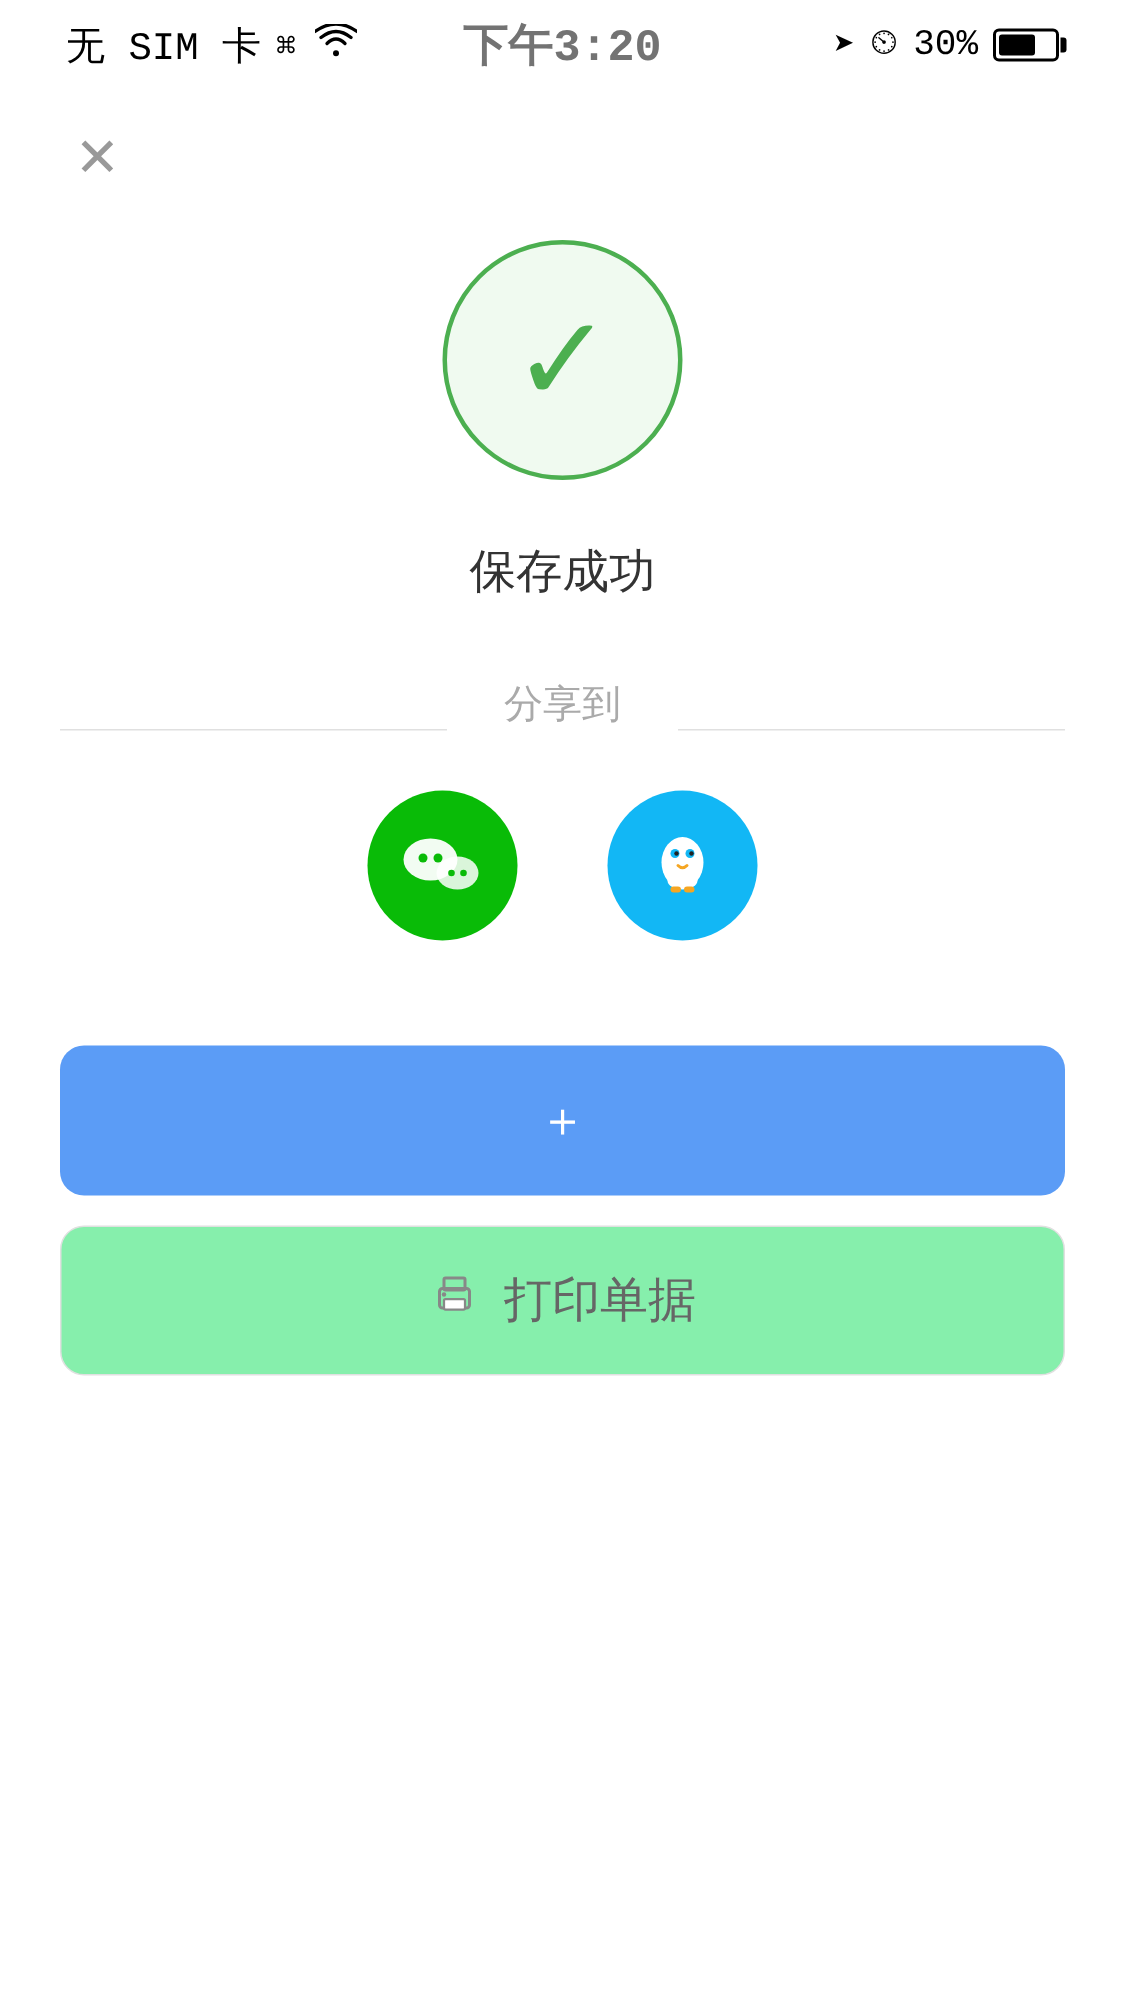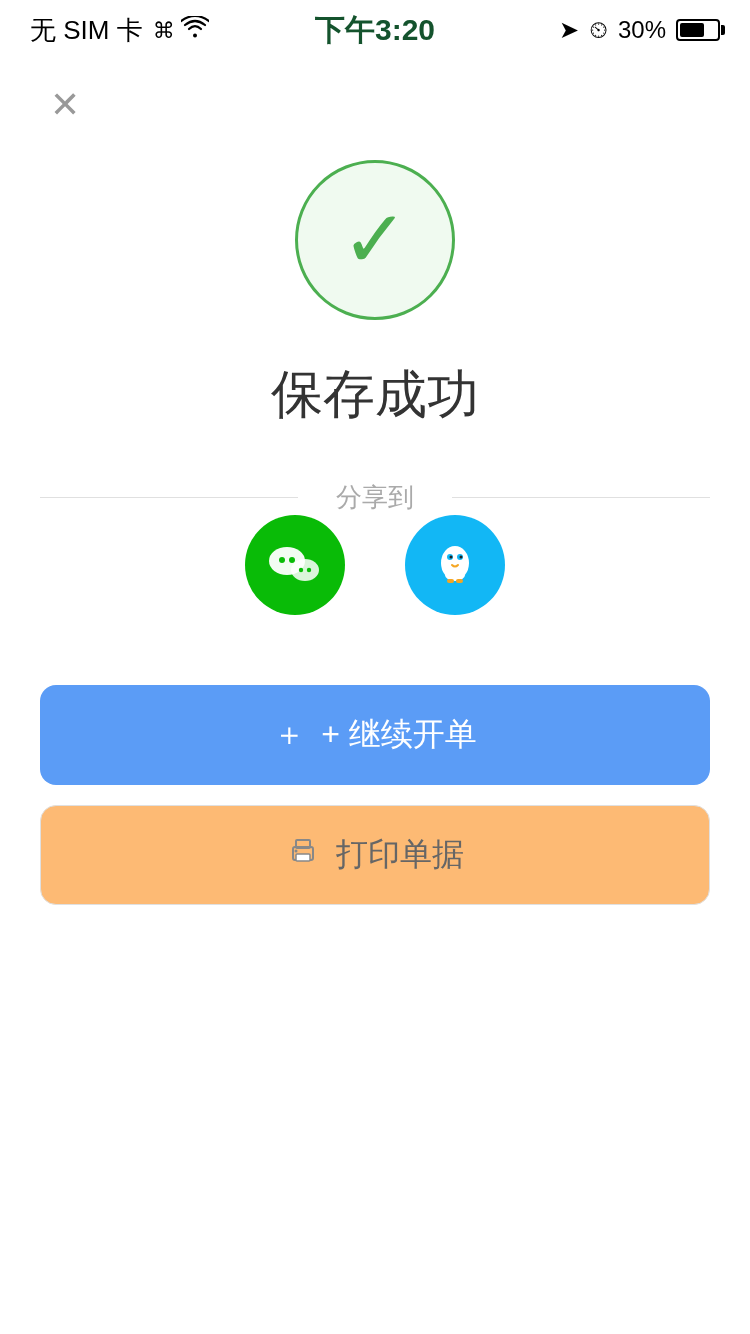--- a/index.html
+++ b/index.html
@@ -15,38 +15,39 @@
       align-items: stretch;
     }
 
     
     .status-bar {
       width: 100%;
       height: 60px;
       display: flex;
       align-items: center;
       justify-content: space-between;
-      padding: 0 30px;
+      padding: 0 44px;
       background: #fff;
+      font-family: Liberation Mono, monospace;
     }
     .status-left {
       display: flex;
       align-items: center;
       gap: 10px;
       font-size: 26px;
       color: #000;
       font-weight: 500;
     }
     .status-left .wifi-icon {
       font-size: 22px;
     }
     .status-center {
       font-size: 30px;
       font-weight: 600;
-      color: #14532d;
+      color: #737373;
       position: absolute;
       left: 50%;
       transform: translateX(-50%);
     }
     .status-right {
       display: flex;
       align-items: center;
       gap: 10px;
       font-size: 24px;
       color: #000;
@@ -124,40 +125,41 @@
       margin-bottom: 40px;
     }
     .checkmark {
       color: #4CAF50;
       font-size: 80px;
       line-height: 1;
     }
 
     
     .success-title {
-      font-size: 52px;
+      font-size: 31px;
       font-weight: 500;
       color: #333;
       margin-bottom: 50px;
       font-family: Liberation Mono, monospace;
     }
 
     
     .share-section {
       width: 100%;
       display: flex;
       flex-direction: column;
       align-items: center;
       margin-bottom: 50px;
     }
     .share-divider {
       width: 100%;
       display: flex;
-      align-items: center;
+      align-items: flex-end;
       gap: 38px;
+      margin-bottom: 40px;
     }
     .divider-line {
       flex: 1;
       height: 1px;
       background: #e0e0e0;
     }
     .share-label {
       font-size: 26px;
       color: #aaa;
     }
@@ -205,21 +207,21 @@
       justify-content: center;
       gap: 16px;
       cursor: pointer;
       font-family: inherit;
     }
     .btn-primary {
       background: #5B9CF6;
       color: #fff;
     }
     .btn-secondary {
-      background: #fdba74;
+      background: #86efac;
       color: #666;
       border: 1px solid #e0e0e0;
     }
   </style>
 </head>
 <body>
 
 <div class="status-bar">
   <div class="status-left">
     <span>无 SIM 卡</span>
@@ -297,21 +299,20 @@
           <rect x="31" y="44" width="7" height="4" rx="2" fill="#F5A623"></rect>
         </svg>
       </div>
     </div>
   </div>
 
   <div class="actions">
 
     <button class="btn btn-primary">
       <span>＋</span>
-      <span>+ 继续开单</span>
     </button>
 
     <button class="btn btn-secondary">
       <span>
         <svg width="34" height="34" viewBox="0 0 34 34" fill="none">
           <rect x="7" y="13" width="20" height="13" rx="2" stroke="#888" stroke-width="2"></rect>
           <rect x="10" y="6" width="14" height="8" rx="1" stroke="#888" stroke-width="2"></rect>
           <rect x="10" y="20" width="14" height="7" rx="1" fill="white" stroke="#888" stroke-width="1.5"></rect>
           <circle cx="10" cy="17" r="1.5" fill="#888"></circle>
         </svg>

